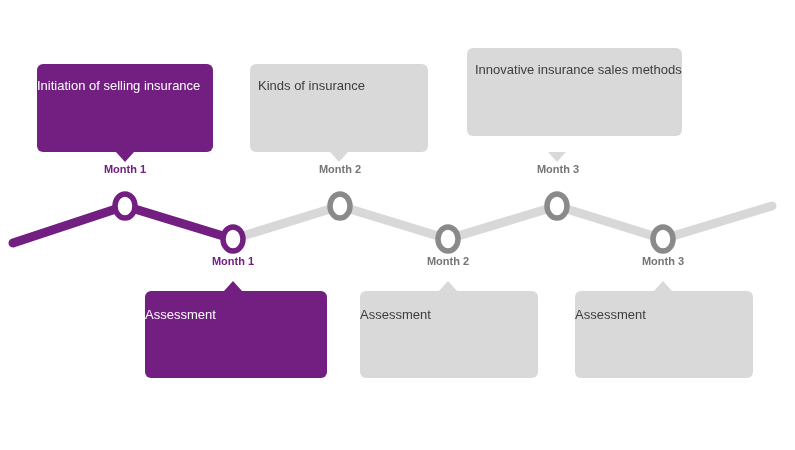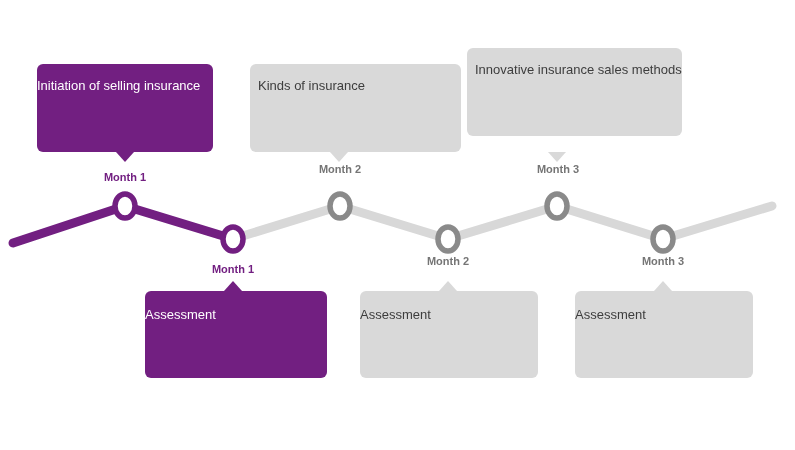--- a/index.html
+++ b/index.html
@@ -32,21 +32,21 @@
     border-left: 9px solid transparent;
     border-right: 9px solid transparent;
   }
   .pointer.down { border-top: 10px solid #d9d9d9; }
   .pointer.up   { border-bottom: 10px solid #d9d9d9; }
   .pointer.purple.down { border-top-color: #721f81; }
   .pointer.purple.up   { border-bottom-color: #721f81; }
 
   
   .tb1 { left: 37px;  top: 64px; width: 176px; height: 88px; }
-  .tb2 { left: 250px; top: 64px; width: 211px; height: 88px; padding-left: 8px; padding-right: 7px; }
+  .tb2 { left: 250px; top: 64px; width: 178px; height: 88px; padding-left: 8px; padding-right: 7px; }
   .tb3 { left: 467px; top: 48px; width: 215px; height: 88px; padding-left: 8px; }
   .tp1 { left: 116px; top: 152px; }
   .tp2 { left: 330px; top: 152px; }
   .tp3 { left: 548px; top: 152px; }
 
   
   .bb1 { left: 145px; top: 291px; width: 182px; height: 87px; padding-top: 15px; }
   .bb2 { left: 360px; top: 291px; width: 178px; height: 87px; padding-top: 15px; }
   .bb3 { left: 575px; top: 291px; width: 178px; height: 87px; padding-top: 15px; }
   .bp1 { left: 224px; top: 281px; }
@@ -54,21 +54,21 @@
   .bp3 { left: 654px; top: 281px; }
 
   
   .month {
     position: absolute;
     width: 90px;
     text-align: center;
     font-size: 11px;
     font-weight: bold;
   }
-  .month.purple { color: #721f81; margin-top: 8px; }
+  .month.purple { color: #721f81; }
   .month.gray   { color: #757575; }
 
   .tm1 { left: 80px;  top: 163px; }
   .tm2 { left: 295px; top: 163px; }
   .tm3 { left: 513px; top: 163px; }
 
   .bm1 { left: 188px; top: 255px; }
   .bm2 { left: 403px; top: 255px; }
   .bm3 { left: 618px; top: 255px; }
 </style>

